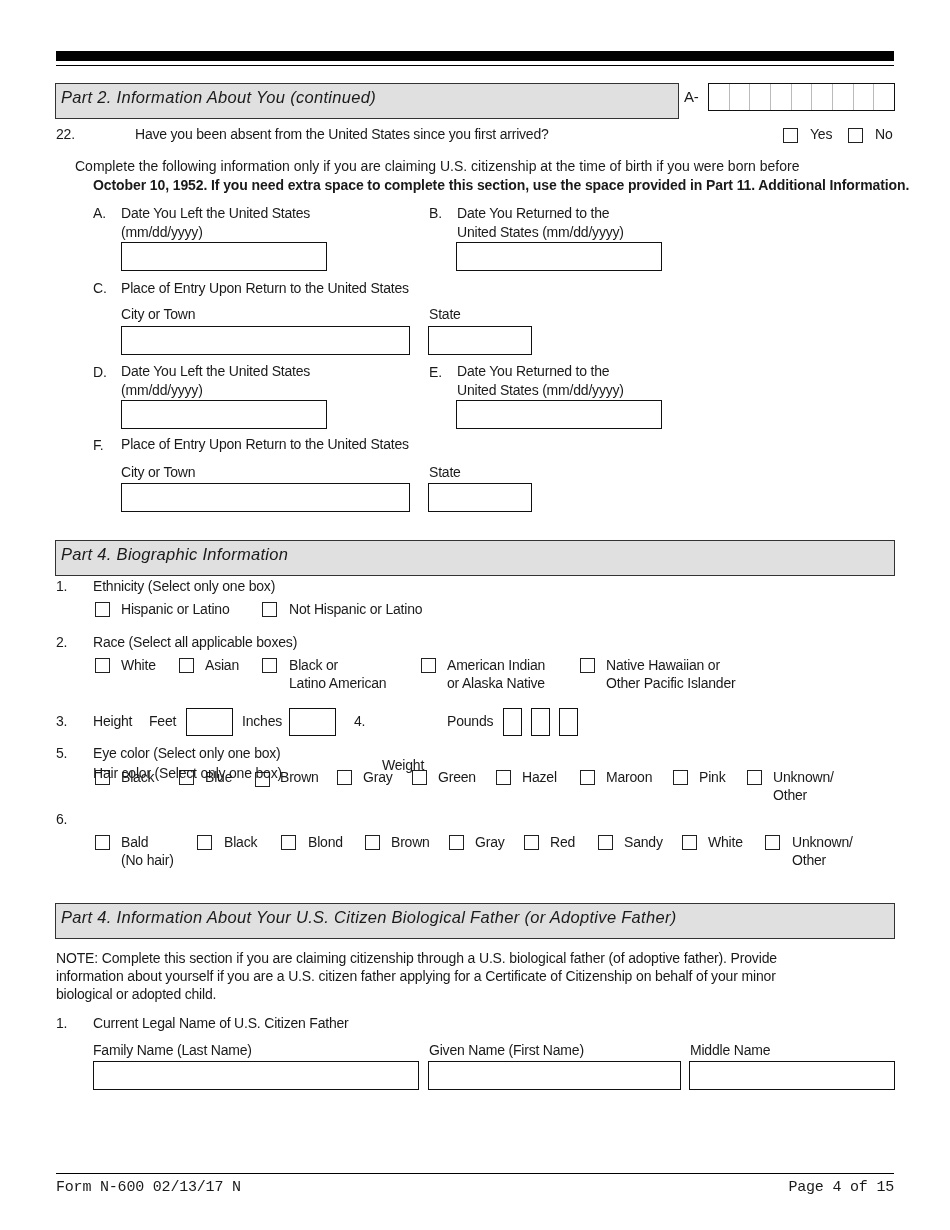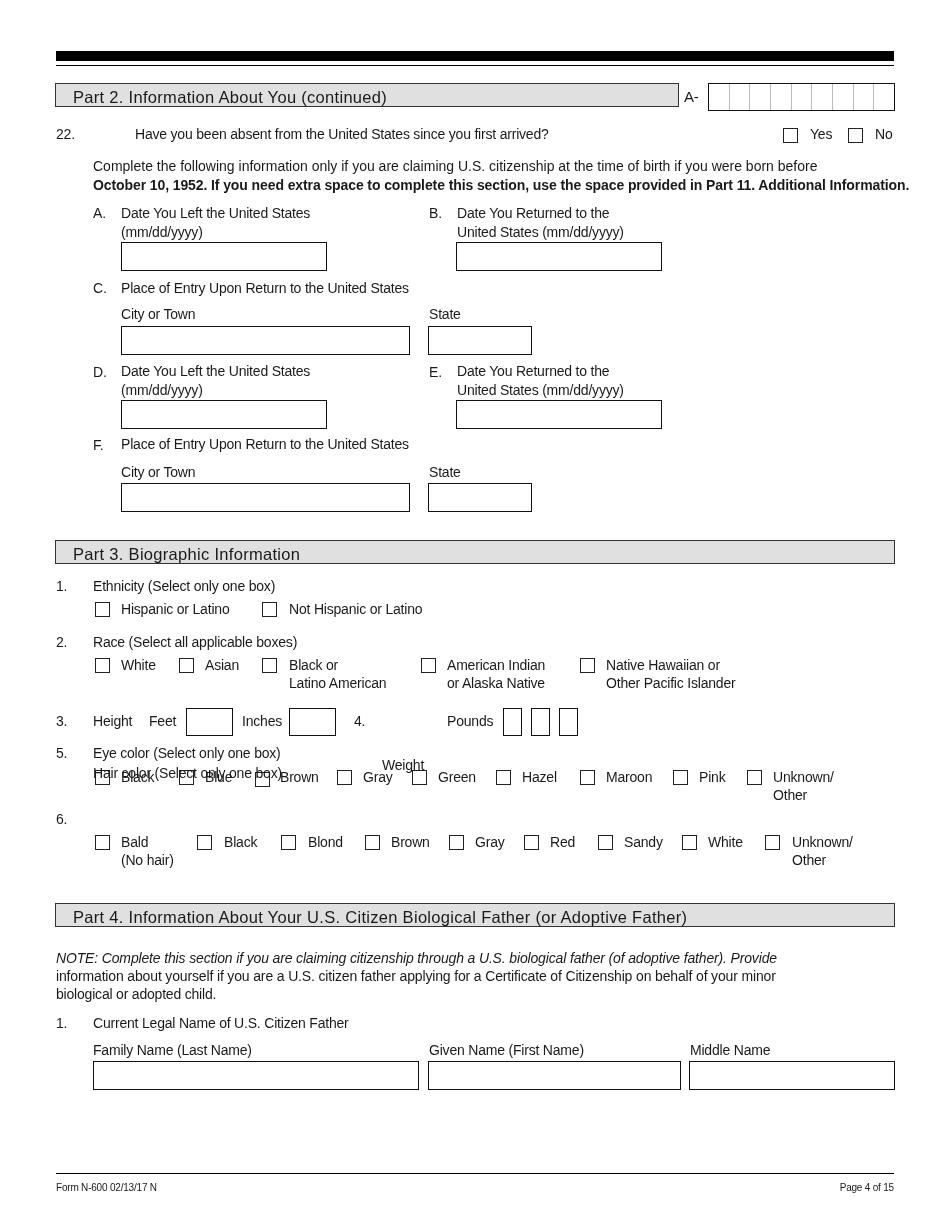--- a/index.html
+++ b/index.html
@@ -1,29 +1,29 @@
 <!DOCTYPE html>
 <html><head>
 <meta charset="utf-8">
 <style>
   html, body { margin:0; padding:0; background:#fff; }
   body { width:950px; height:1230px; position:relative; overflow:hidden;
          font-family:"Liberation Sans", sans-serif; font-size:14px; color:#1a1a1a; }
   .t { position:absolute; white-space:nowrap; font-size:14px; line-height:18px; letter-spacing:-0.2px; }
   .box { position:absolute; border:1.5px solid #111; background:#fff; box-sizing:border-box; }
   .cb { position:absolute; width:15px; height:15px; border:1.2px solid #222; background:#fff; box-sizing:border-box; }
-  .section { position:absolute; left:55px; height:24px; background:#e0e0e0; border:1.3px solid #333; box-sizing:border-box;
-             font-size:16.5px; line-height:26px; padding-left:17px; letter-spacing:0.3px; }
+  .section { position:absolute; left:55px; height:36px; background:#e0e0e0; border:1.3px solid #333; box-sizing:border-box;
+             font-size:16.5px; line-height:26px; padding-left:5px; letter-spacing:0.3px;font-style:italic; }
   .topbar { position:absolute; left:56px; width:838px; top:51px; height:10px; background:#000; }
   .topline { position:absolute; left:56px; width:838px; top:65px; height:1px; background:#000; }
   .anum { position:absolute; left:708px; top:83px; width:187px; height:28px; border:1.5px solid #111; box-sizing:border-box; display:flex; }
   .anum span { flex:1; border-right:1px solid #bbb; }
   .anum span:last-child { border-right:none; }
   .foot-line { position:absolute; left:56px; width:838px; top:1173px; height:1px; background:#000; }
-  .small { font-size:10px; }
+  .small { font-size:15px;font-family:Liberation Mono, monospace; }
 </style>
 </head>
 <body>
 
 <div class="topbar"></div>
 <div class="topline"></div>
 
 <div class="section" style="top:83px;width:624px;">Part 2.  Information About You  (continued)</div>
 <div class="t" style="left:684px;top:88px;font-size:15px;">A-</div>
 <div class="anum">
@@ -38,21 +38,21 @@
     <span></span>
 </div>
 
 <div class="t" style="left:56px;top:125px;">22.</div>
 <div class="t" style="left:93px;top:125px;margin-left:42px;">Have you been absent from the United States since you first arrived?</div>
 <div class="cb" style="left:783px;top:128px;"></div>
 <div class="t" style="left:810px;top:125px;">Yes</div>
 <div class="cb" style="left:848px;top:128px;"></div>
 <div class="t" style="left:875px;top:125px;">No</div>
 
-<div class="t" style="left:93px;top:157px;letter-spacing:0px;text-align:center;">Complete the following information only if you are claiming U.S. citizenship at the time of birth if you were born before</div>
+<div class="t" style="left:75px;top:157px;letter-spacing:0px;text-align:center;">Complete the following information only if you are claiming U.S. citizenship at the time of birth if you were born before</div>
 <div class="t" style="left:93px;top:176px;letter-spacing:-0.1px;font-weight:bold;">October 10, 1952.  If you need extra space to complete this section, use the space provided in Part 11. Additional Information.</div>
 
 <div class="t" style="left:93px;top:204px;">A.</div>
 <div class="t" style="left:121px;top:204px;">Date You Left the United States</div>
 <div class="t" style="left:121px;top:223px;">(mm/dd/yyyy)</div>
 <div class="box" style="left:121px;top:242px;width:206px;height:29px;"></div>
 
 <div class="t" style="left:429px;top:204px;">B.</div>
 <div class="t" style="left:457px;top:204px;">Date You Returned to the</div>
 <div class="t" style="left:457px;top:223px;">United States (mm/dd/yyyy)</div>
@@ -75,21 +75,21 @@
 <div class="t" style="left:457px;top:381px;">United States (mm/dd/yyyy)</div>
 <div class="box" style="left:456px;top:400px;width:206px;height:29px;"></div>
 
 <div class="t" style="left:93px;top:436px;">F.</div>
 <div class="t" style="left:121px;top:435px;">Place of Entry Upon Return to the United States</div>
 <div class="t" style="left:121px;top:463px;">City or Town</div>
 <div class="t" style="left:429px;top:463px;">State</div>
 <div class="box" style="left:121px;top:483px;width:289px;height:29px;"></div>
 <div class="box" style="left:428px;top:483px;width:104px;height:29px;"></div>
 
-<div class="section" style="top:540px;width:840px;">Part 3.  Biographic Information</div>
+<div class="section" style="top:540px;width:840px;">Part 4.  Biographic Information</div>
 
 <div class="t" style="left:56px;top:577px;">1.</div>
 <div class="t" style="left:93px;top:577px;">Ethnicity (Select only one box)</div>
 <div class="cb" style="left:95px;top:602px;"></div>
 <div class="t" style="left:121px;top:600px;">Hispanic or Latino</div>
 <div class="cb" style="left:262px;top:602px;"></div>
 <div class="t" style="left:289px;top:600px;">Not Hispanic or Latino</div>
 
 <div class="t" style="left:56px;top:633px;">2.</div>
 <div class="t" style="left:93px;top:633px;">Race (Select all applicable boxes)</div>
@@ -159,21 +159,21 @@
 <div class="t" style="left:550px;top:833px;">Red</div>
 <div class="cb" style="left:598px;top:835px;"></div>
 <div class="t" style="left:624px;top:833px;">Sandy</div>
 <div class="cb" style="left:682px;top:835px;"></div>
 <div class="t" style="left:708px;top:833px;">White</div>
 <div class="cb" style="left:765px;top:835px;"></div>
 <div class="t" style="left:792px;top:833px;">Unknown/</div>
 <div class="t" style="left:792px;top:851px;">Other</div>
 
 <div class="section" style="top:903px;width:840px;">Part 4.  Information About Your U.S. Citizen Biological Father (or Adoptive Father)</div>
-<div class="t" style="left:56px;top:949px;letter-spacing:-0.15px;font-style:italic;">NOTE:  Complete this section if you are claiming citizenship through a U.S. biological father (of adoptive father).  Provide</div>
+<div class="t" style="left:56px;top:949px;letter-spacing:-0.15px;">NOTE:  Complete this section if you are claiming citizenship through a U.S. biological father (of adoptive father).  Provide</div>
 <div class="t" style="left:56px;top:967px;letter-spacing:-0.15px;">information about yourself if you are a U.S. citizen father applying for a Certificate of Citizenship on behalf of your minor</div>
 <div class="t" style="left:56px;top:985px;">biological or adopted child.</div>
 
 <div class="t" style="left:56px;top:1014px;">1.</div>
 <div class="t" style="left:93px;top:1014px;">Current Legal Name of U.S. Citizen Father</div>
 <div class="t" style="left:93px;top:1041px;">Family Name (Last Name)</div>
 <div class="t" style="left:429px;top:1041px;">Given Name (First Name)</div>
 <div class="t" style="left:690px;top:1041px;">Middle Name</div>
 <div class="box" style="left:93px;top:1061px;width:326px;height:29px;"></div>
 <div class="box" style="left:428px;top:1061px;width:253px;height:29px;"></div>

